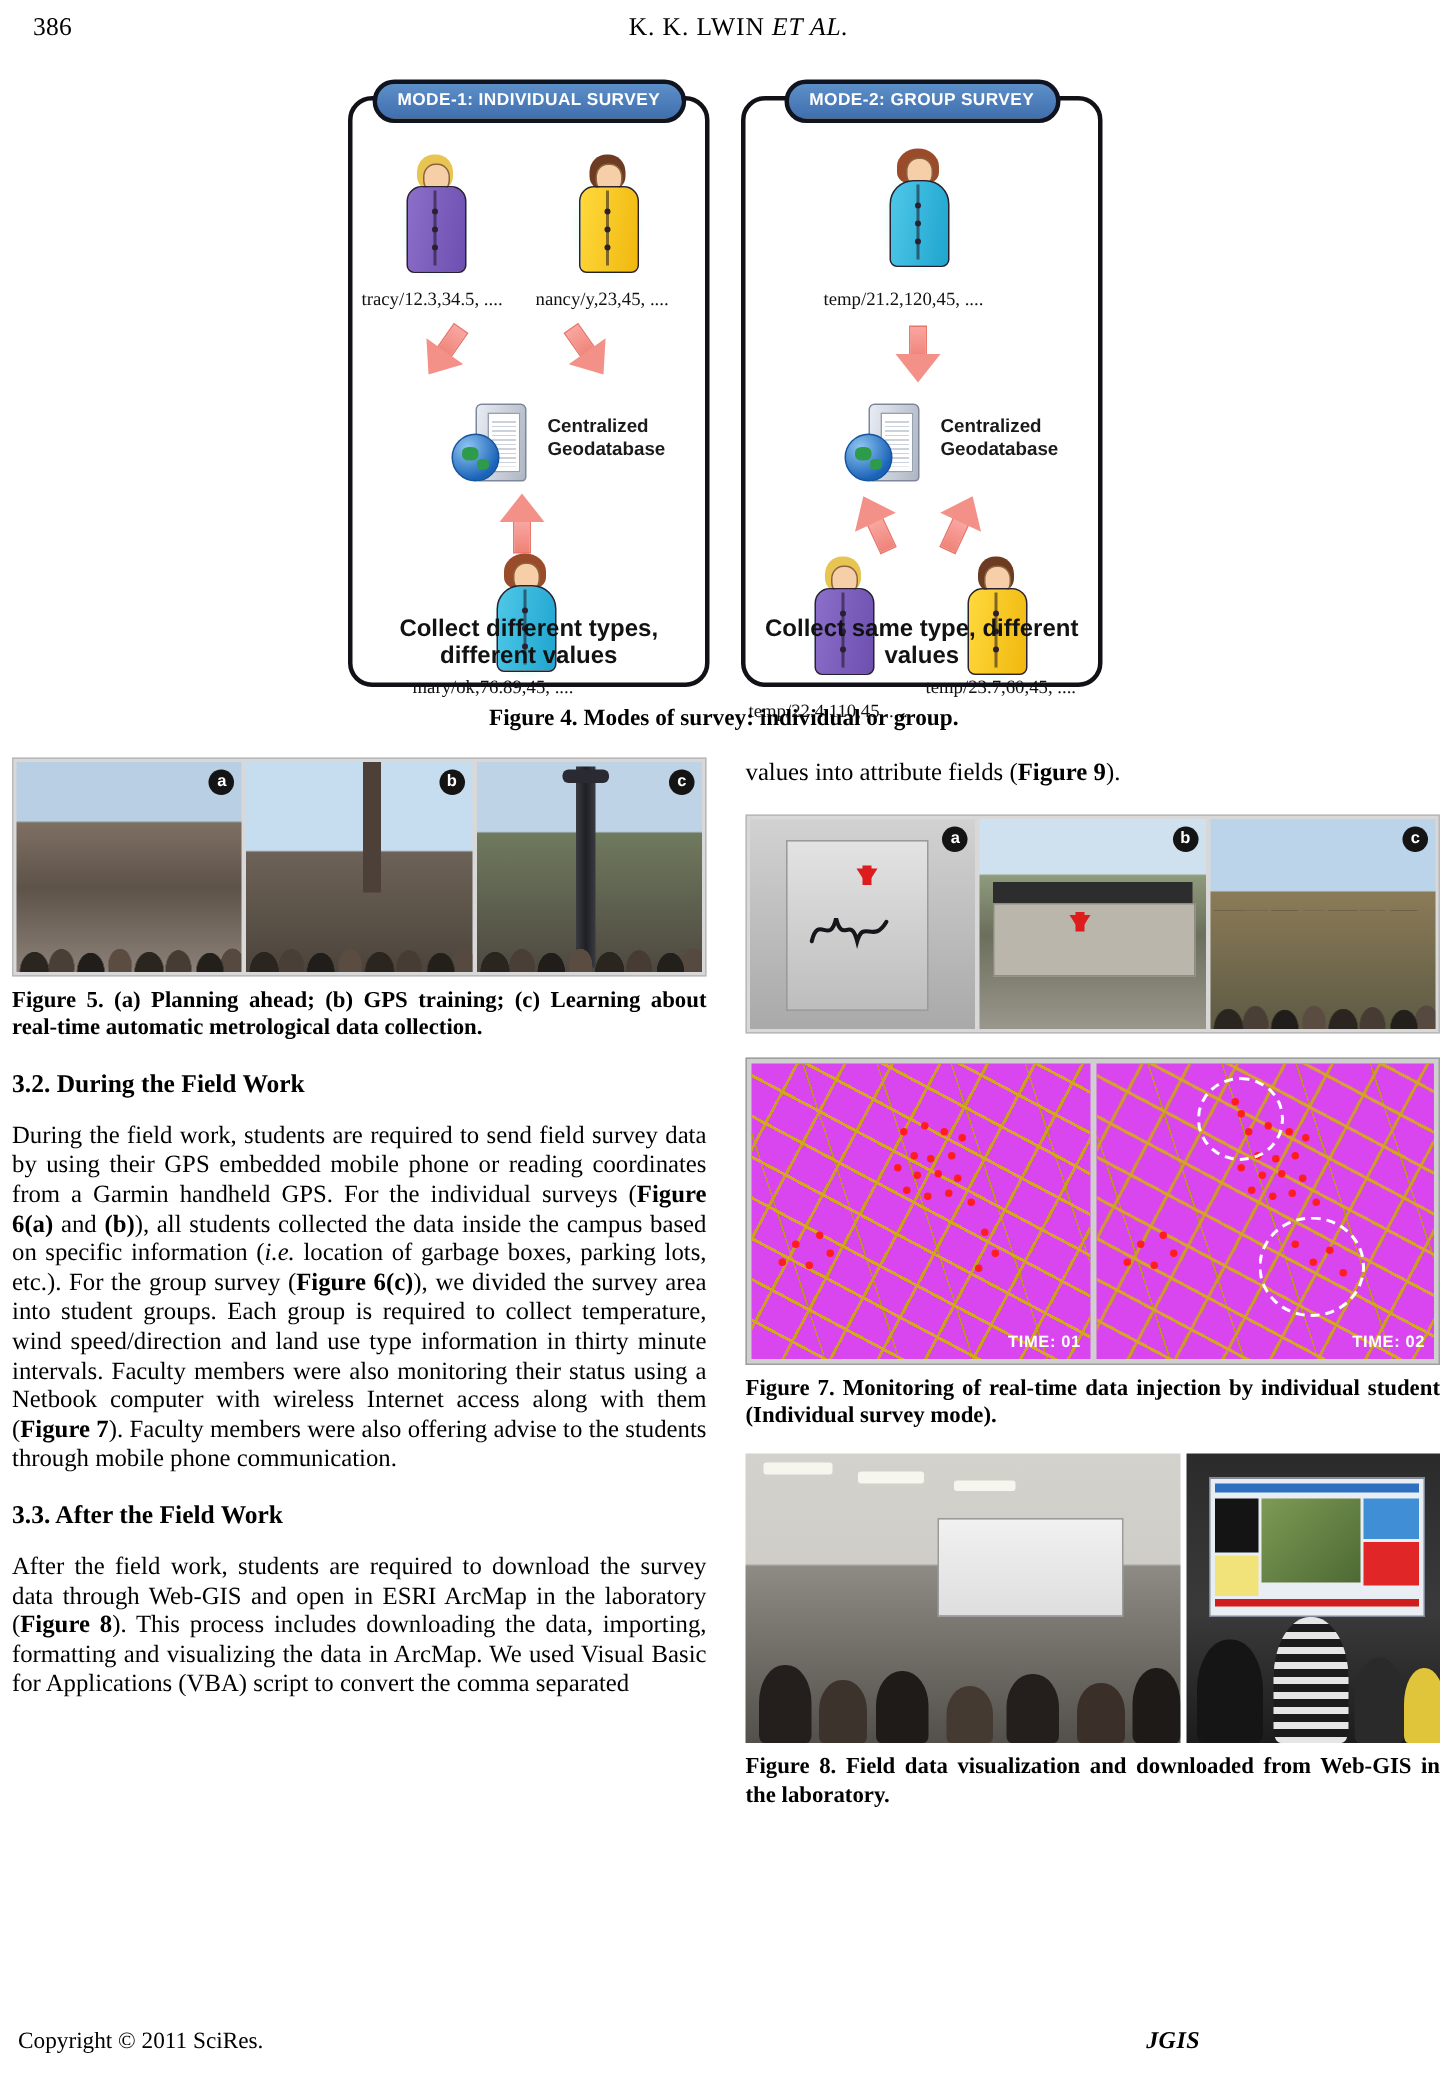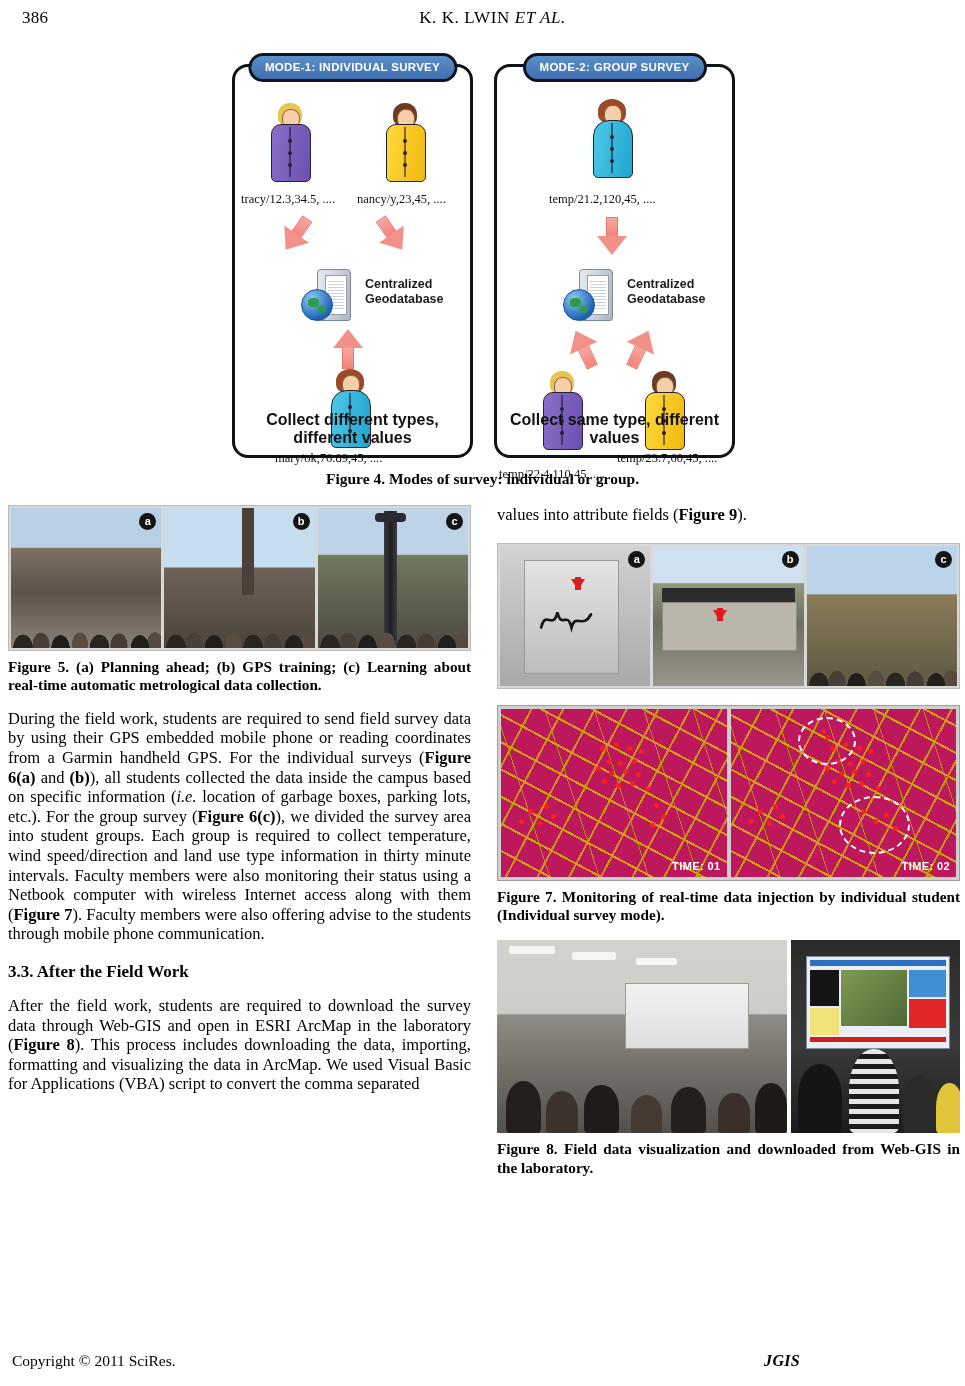--- a/index.html
+++ b/index.html
@@ -384,22 +384,22 @@
     gap: 4px;
     width: 463px;
     border: 1px solid #9e9e9e;
     box-sizing: border-box;
     background: #cfcfcf;
     padding: 3px;
   }
   .mappanel {
     position: relative;
     flex: 1;
-    height: 168px;
-    background: #be185d;
+    height: 197px;
+    background: #d946ef;
     overflow: hidden;
     text-decoration: underline;
   }
   .mappanel .streets {
     position: absolute;
     inset: 0;
     background:
       repeating-linear-gradient(28deg, transparent 0 22px, #d4b800 22px 24px),
       repeating-linear-gradient(118deg, transparent 0 26px, #c9ad00 26px 28px),
       repeating-linear-gradient(72deg, transparent 0 46px, #b9a000 46px 47px);
@@ -662,20 +662,21 @@
     </div>
     <div class="photo p5c">
       <div class="pole"></div>
       <div class="crowd"></div>
       <div class="badge">c</div>
     </div>
   </div>
 
   <p class="caption"><span>Figure 5.</span><span> (a) Planning ahead; (b) GPS training; (c) Learning about real-time automatic metrological data collection.</span></p>
 
+  <h3 class="section">3.2. During the Field Work</h3>
 
   <p class="body"><span>During the field work, students are required to send field survey data by using their GPS embedded mobile phone or reading coordinates from a Garmin handheld GPS. For the individual surveys (</span><span class="bold">Figure 6(a)</span><span> and </span><span class="bold">(b)</span><span>), all students collected the data inside the campus based on specific information (</span><span class="ital">i.e.</span><span> location of garbage boxes, parking lots, etc.). For the group survey (</span><span class="bold">Figure 6(c)</span><span>), we divided the survey area into student groups. Each group is required to collect temperature, wind speed/direction and land use type information in thirty minute intervals. Faculty members were also monitoring their status using a Netbook computer with wireless Internet access along with them (</span><span class="bold">Figure 7</span><span>). Faculty members were also offering advise to the students through mobile phone communication.</span></p>
 
   <h3 class="section">3.3. After the Field Work</h3>
 
   <p class="body"><span>After the field work, students are required to download the survey data through Web-GIS and open in ESRI ArcMap in the laboratory (</span><span class="bold">Figure 8</span><span>). This process includes downloading the data, importing, formatting and visualizing the data in ArcMap. We used Visual Basic for Applications (VBA) script to convert the comma separated</span></p>
 </div>
 
 <div class="col right">
 

